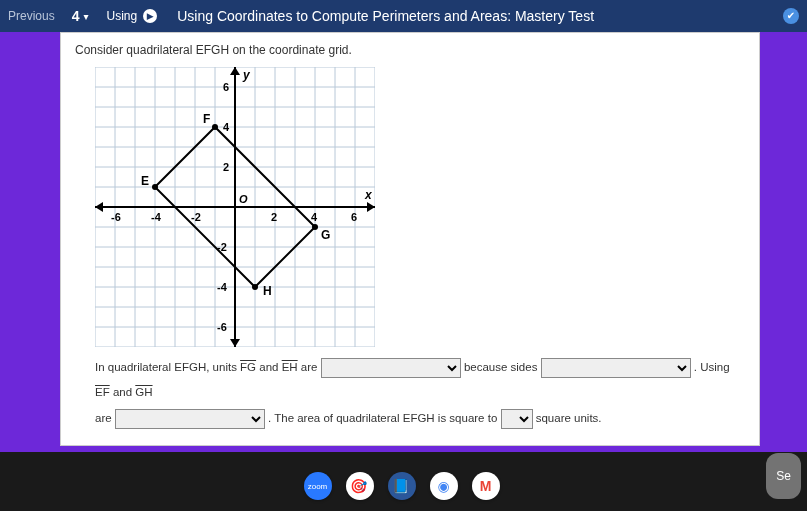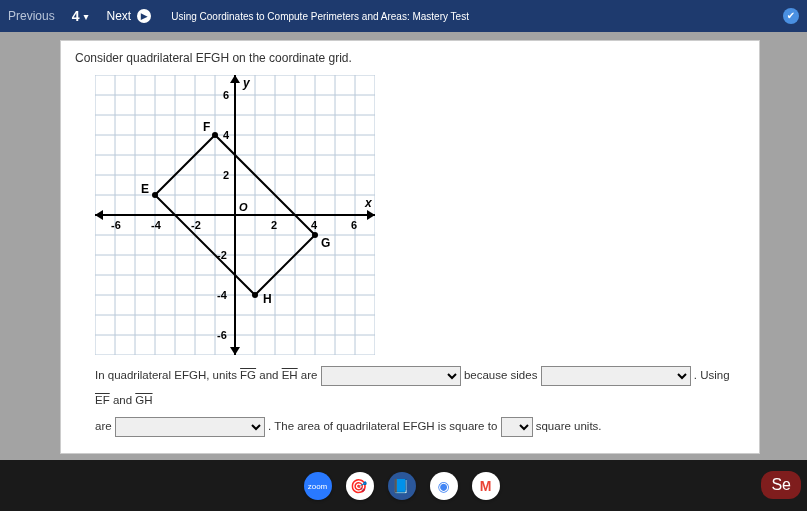--- a/index.html
+++ b/index.html
@@ -22,29 +22,29 @@
   }
   .prev-label { color: #b8c4d8; margin-right: 17px; }
   .page-num { color: #fff; font-size: 14px; font-weight: bold; margin-right: 4px;}
   .chev-down::after { content: "▾"; font-size: 10px; color: #fff; margin-right: 18px;}
   .next-label { color: #fff; margin-right: 6px; }
   .next-arrow {
     display: inline-block; width: 14px; height: 14px; border-radius: 50%;
     background: #fff; color: #1e3a6e; text-align: center; line-height: 14px;
     font-size: 9px; margin-right: 20px;
   }
-  .lesson-title { color: #fff; font-size: 10px; }
+  .lesson-title { color: #fff; font-size: 14px; }
   .check-icon {
     margin-left: auto; width: 16px; height: 16px; border-radius: 50%;
     background: #4a90e2; color: #fff; font-size: 10px; text-align: center;
     line-height: 16px;
   }
   .content-wrap {
-    background: #a3a3a3;
-    padding: 8px 0 6px 60px;
+    background: #6d28d9;
+    padding: 0 0 6px 60px;
   }
   .card {
     background: #fff;
     border: 1px solid #ccc;
     width: 700px;
     padding: 10px 14px 14px 14px;
   }
   .prompt { font-size: 12px; color: #333; margin-bottom: 10px; }
   .graph {
     position: relative;
@@ -73,32 +73,32 @@
     height: 38px; display: flex; justify-content: center; align-items: center;
     gap: 14px;
   }
   .task-icon {
     width: 28px; height: 28px; border-radius: 50%;
     display: flex; align-items: center; justify-content: center;
     font-size: 14px; box-shadow: 0 1px 3px rgba(0,0,0,.3);
   }
   .red-pill {
     position: absolute; right: 6px; bottom: 12px;
-    background: #7f1d1d; color: #fff; border-radius: 12px;
-    padding: 5px 10px; font-size: 16px;
+    background: #737373; color: #fff; border-radius: 12px;
+    padding: 16px 10px; font-size: 12px;
   }
 </style>
 </head>
 <body>
 
 <div class="top-bar">
   <span class="prev-label">Previous</span>
   <span class="page-num">4</span>
   <span class="chev-down"></span>
-  <span class="next-label">Next</span>
+  <span class="next-label">Using</span>
   <span class="next-arrow">▶</span>
   <span class="lesson-title">Using Coordinates to Compute Perimeters and Areas: Mastery Test</span>
   <span class="check-icon">✔</span>
 </div>
 
 <div class="content-wrap">
   <div class="card">
     <div class="prompt">Consider quadrilateral EFGH on the coordinate grid.</div>
 
     <div class="graph">

